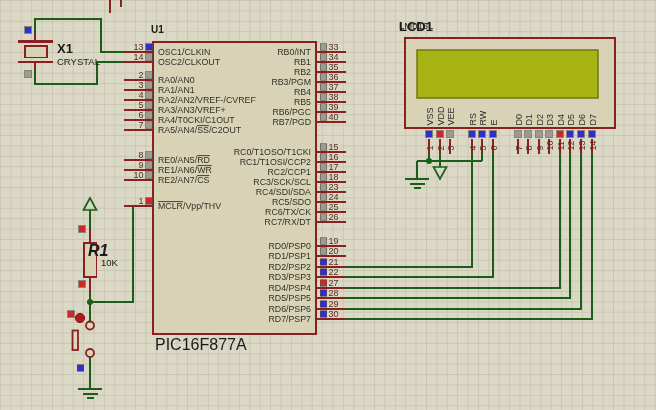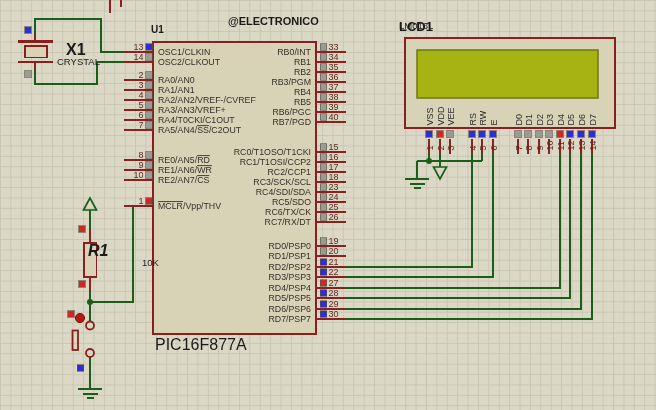--- a/index.html
+++ b/index.html
@@ -29,24 +29,24 @@
   .plabel{font-size:8.8px;fill:#322f28;}
   .lcdlabel{font-size:9px;fill:#2c2c2c;}
   .ov{text-decoration:overline;}
   .lbl{position:absolute;color:#1b1b1b;white-space:nowrap;}
   .b{font-weight:bold;}
   #u1{left:151px;top:24px;font-size:10px;}
   #electronico{left:228px;top:15px;font-size:11px;}
   #pic{left:155px;top:336px;font-size:16px;}
   #lcd1{left:399px;top:4px;font-size:13px;margin-top:15px;}
   #lm016l{left:399px;top:20px;font-size:9.5px;}
-  #x1{left:66px;top:41px;font-size:16px;}
+  #x1{left:57px;top:41px;font-size:13px;}
   #xtal{left:57px;top:56px;font-size:9.5px;}
   #r1{left:88px;top:242px;font-size:16px;font-style:italic;}
-  #r10k{left:101px;top:257px;font-size:9.5px;margin-left:41px;}
+  #r10k{left:101px;top:257px;font-size:9.5px;}
 </style>
 </head>
 <body>
 
 <div id="canvas">
   <svg id="schematic" width="656" height="410" viewBox="0 0 656 410">
       <polyline points="35,41 35,19 101,19 101,52 124,52" class="wire"></polyline>
       <polyline points="35,62 35,84 97,84 97,62 124,62" class="wire"></polyline>
       <polyline points="124,206 133,206 133,302 90,302" class="wire"></polyline>
       <polyline points="90,210 90,243" class="wire"></polyline>
@@ -292,21 +292,20 @@
       <rect x="24.7" y="70.6" width="6.5" height="6.5" fill="#9b9b91" class="sq"></rect>
       <rect x="78.7" y="225.8" width="6.5" height="6.5" fill="#cf2727" class="sq"></rect>
       <rect x="78.7" y="280.8" width="6.5" height="6.5" fill="#cf2727" class="sq"></rect>
       <rect x="67.6" y="310.6" width="6.5" height="6.5" fill="#cf2727" class="sq"></rect>
       <rect x="77.2" y="364.6" width="6.5" height="6.5" fill="#2f2fd0" class="sq"></rect>
       <circle cx="429" cy="161" r="3" fill="#1a5e1a"></circle>
       <circle cx="90" cy="302" r="3" fill="#1a5e1a"></circle>
     </svg>
 
   <div class="lbl b" id="u1">U1</div>
-  <div class="lbl b" id="electronico">@ELECTRONICO</div>
   <div class="lbl" id="pic">PIC16F877A</div>
   <div class="lbl b" id="lcd1">LCD1</div>
   <div class="lbl" id="lm016l">LM016L</div>
   <div class="lbl b" id="x1">X1</div>
   <div class="lbl" id="xtal">CRYSTAL</div>
   <div class="lbl b" id="r1">R1</div>
   <div class="lbl" id="r10k">10K</div>
 </div>
 
 </body></html>

